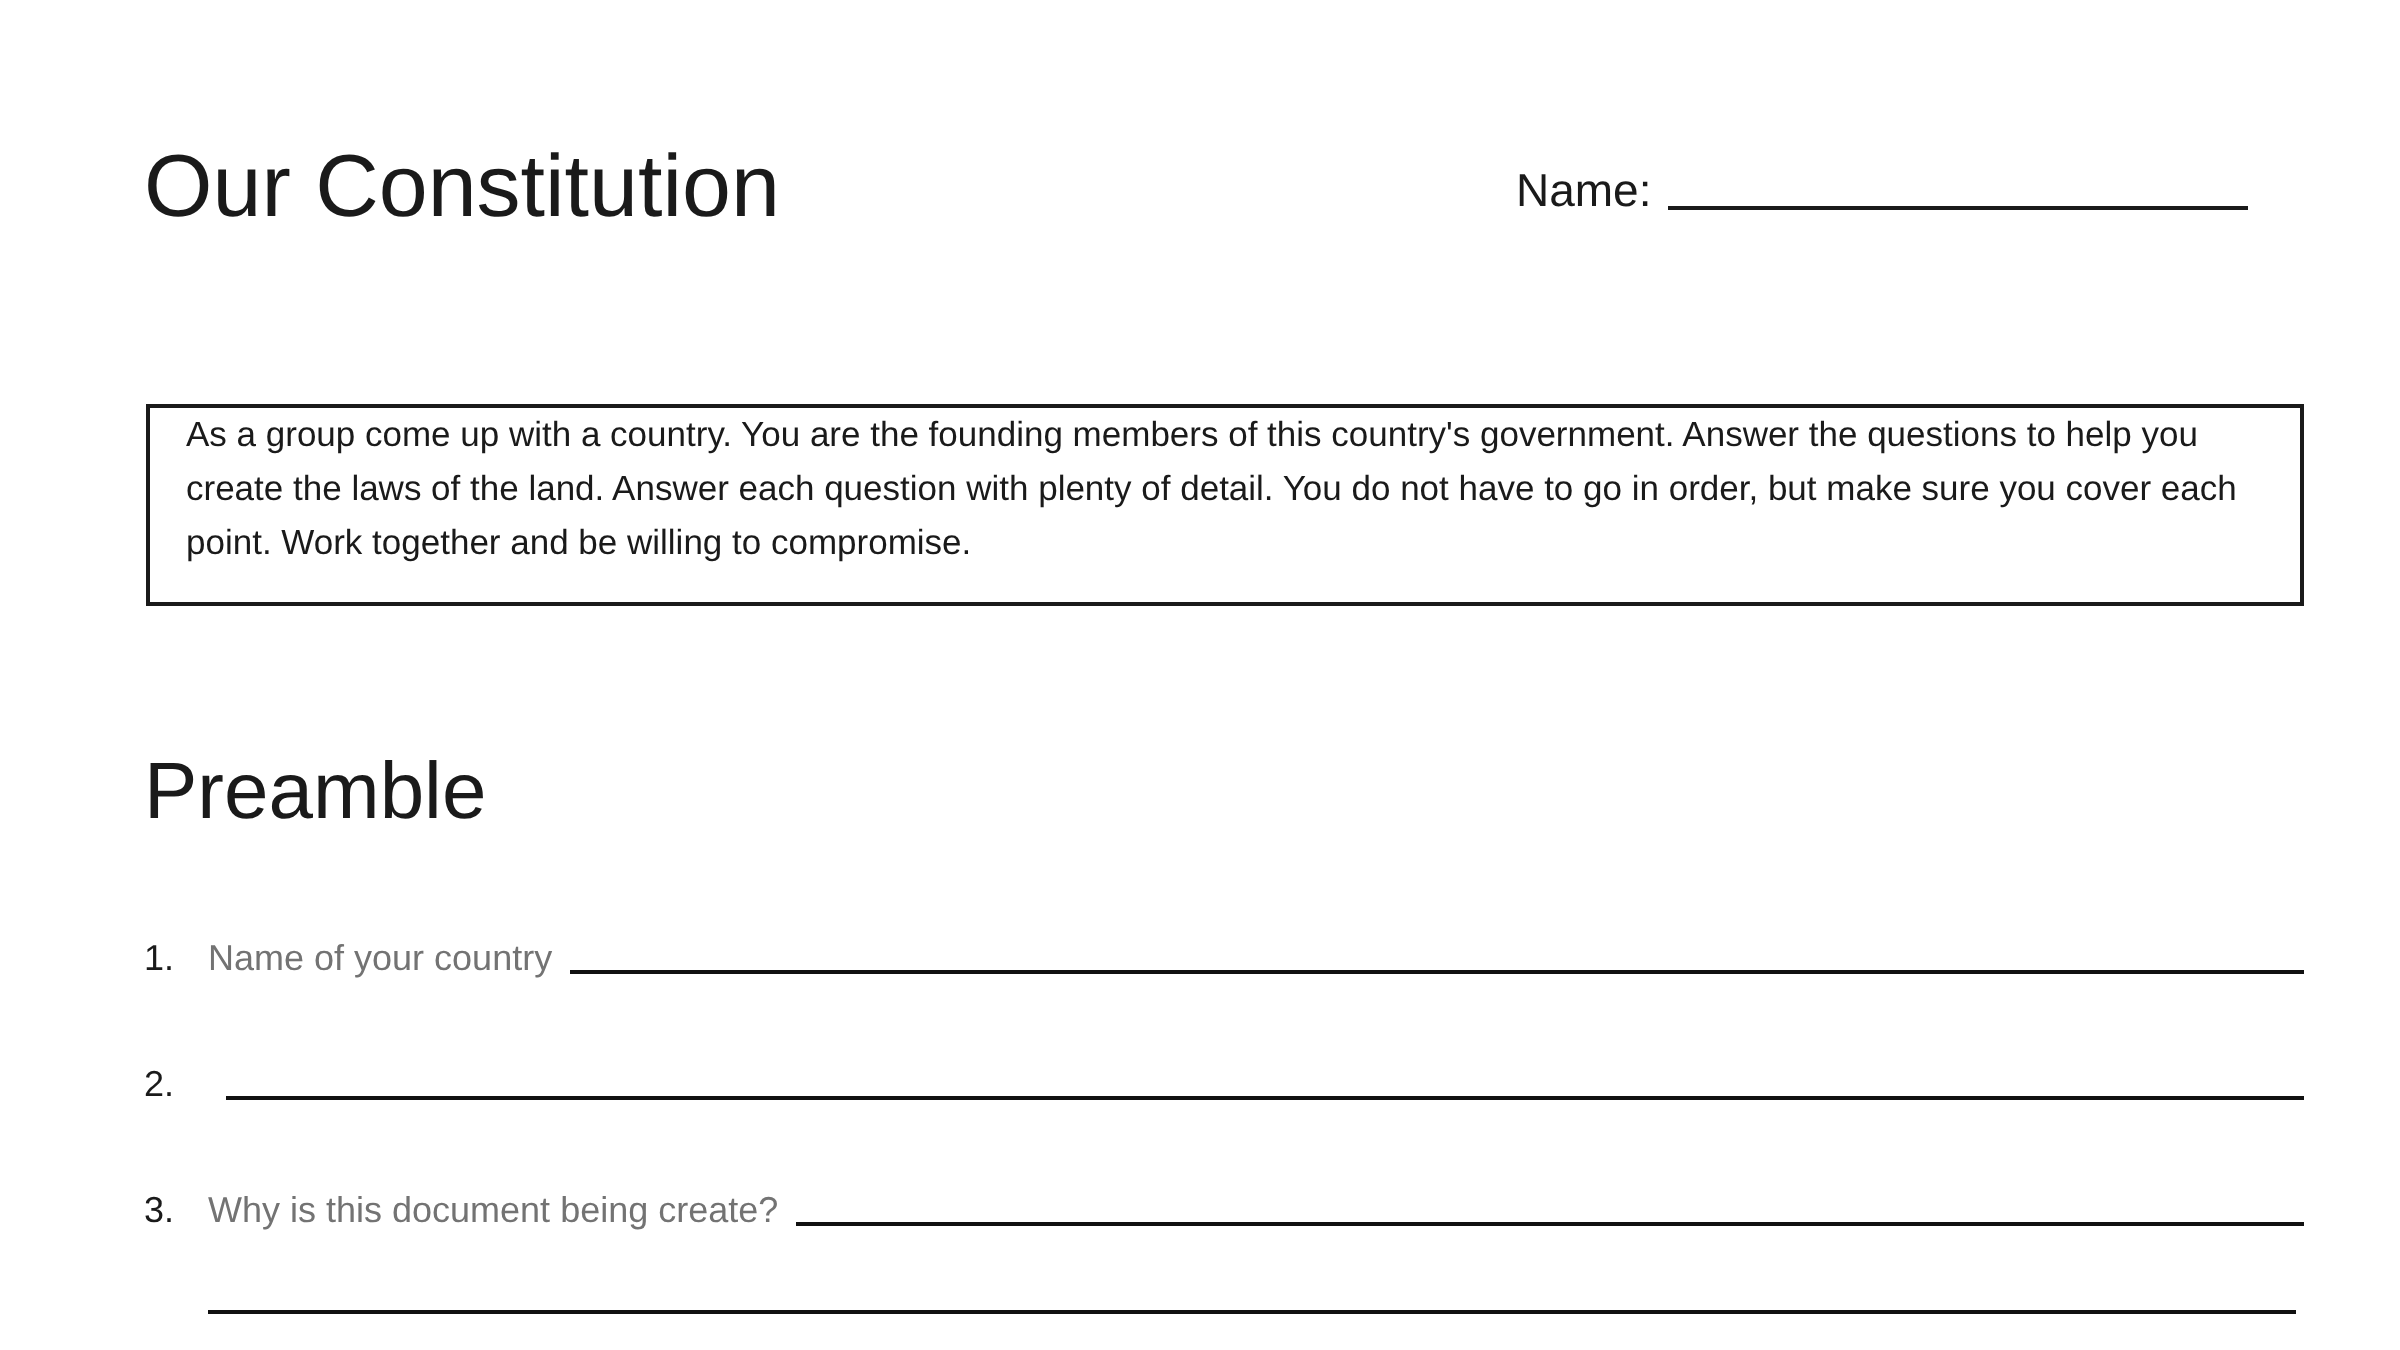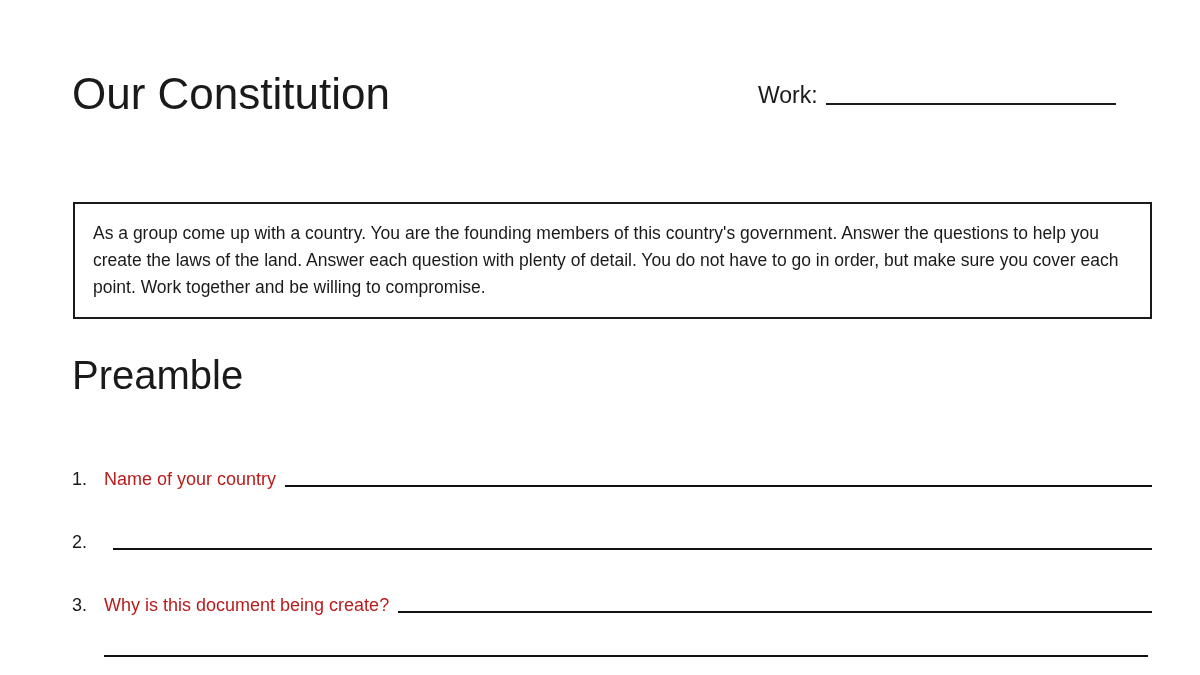--- a/index.html
+++ b/index.html
@@ -64,34 +64,34 @@
   }
 
   
   .instruction-box {
     position: absolute;
     left: 73px;
     top: 202px;
     width: 1079px;
     box-sizing: border-box;
     border: 2px solid #1a1a1a;
-    padding: 16px 18px 16px 18px;
+    padding: 0 18px 16px 18px;
   }
   .instruction-text {
     font-size: 17.5px;
     line-height: 27px;
     color: #1a1a1a;
     margin: 0;
   }
 
   
   .section-heading {
     position: absolute;
     left: 72px;
-    top: 349px;
+    top: 370px;
     font-size: 40px;
     font-weight: 400;
     line-height: 52px;
     color: #1a1a1a;
   }
 
   
   .questions {
     position: absolute;
     left: 72px;
@@ -107,21 +107,21 @@
   .q-num {
     width: 32px;
     flex: 0 0 32px;
     font-size: 18px;
     line-height: 26px;
     color: #1a1a1a;
   }
   .q-text {
     font-size: 18px;
     line-height: 26px;
-    color: #b91c1c;
+    color: #737373;
     white-space: nowrap;
   }
   .q-rule {
     flex: 1 1 auto;
     height: 0;
     border-bottom: 2.5px solid #111111;
     margin-left: 9px;
     margin-bottom: 5px;
   }
   .answer-rule {
@@ -135,21 +135,21 @@
 </style>
 </head>
 <body>
 
 <div class="page">
 
   <div class="header">
     <div class="doc-title">Our Constitution</div>
 
     <div class="names-block">
-      <span class="names-label">Work:</span>
+      <span class="names-label">Name:</span>
       <span class="names-rule"></span>
     </div>
   </div>
 
   <div class="instruction-box">
     <p class="instruction-text">As a group come up with a country. You are the founding members of this country's government. Answer the questions to help you create the laws of the land. Answer each question with plenty of detail. You do not have to go in order, but make sure you cover each point. Work together and be willing to compromise.</p>
   </div>
 
   <div class="section-heading">Preamble</div>
 

